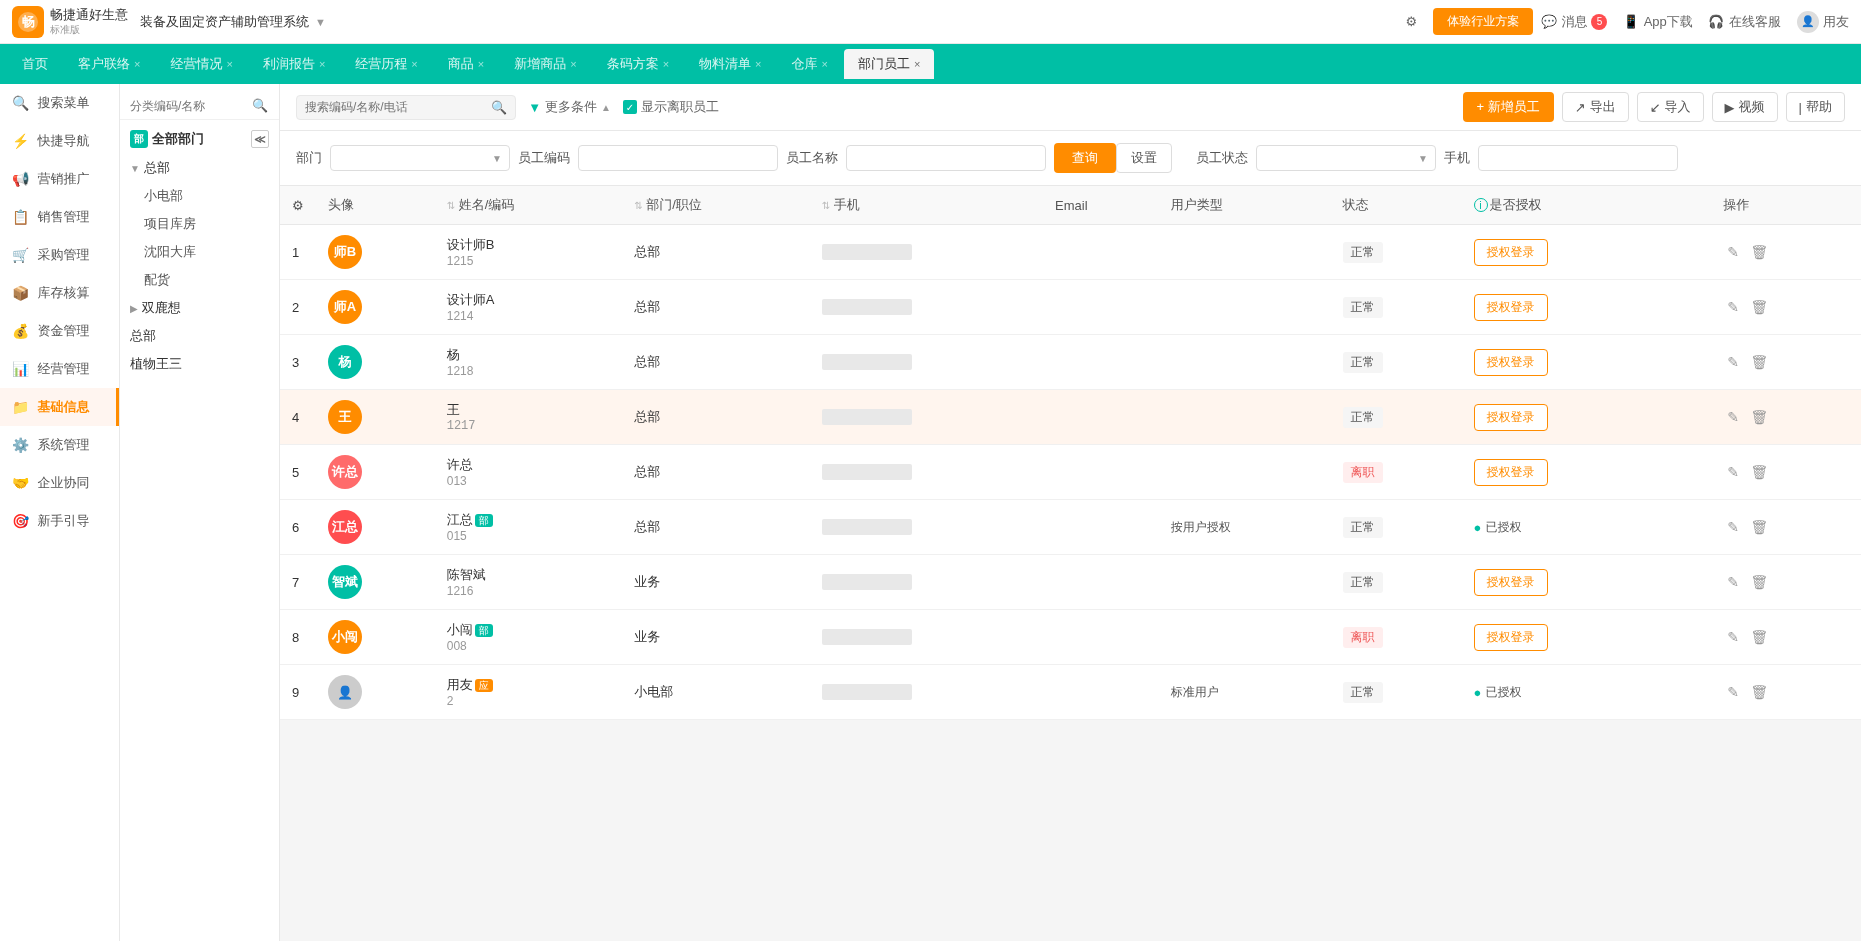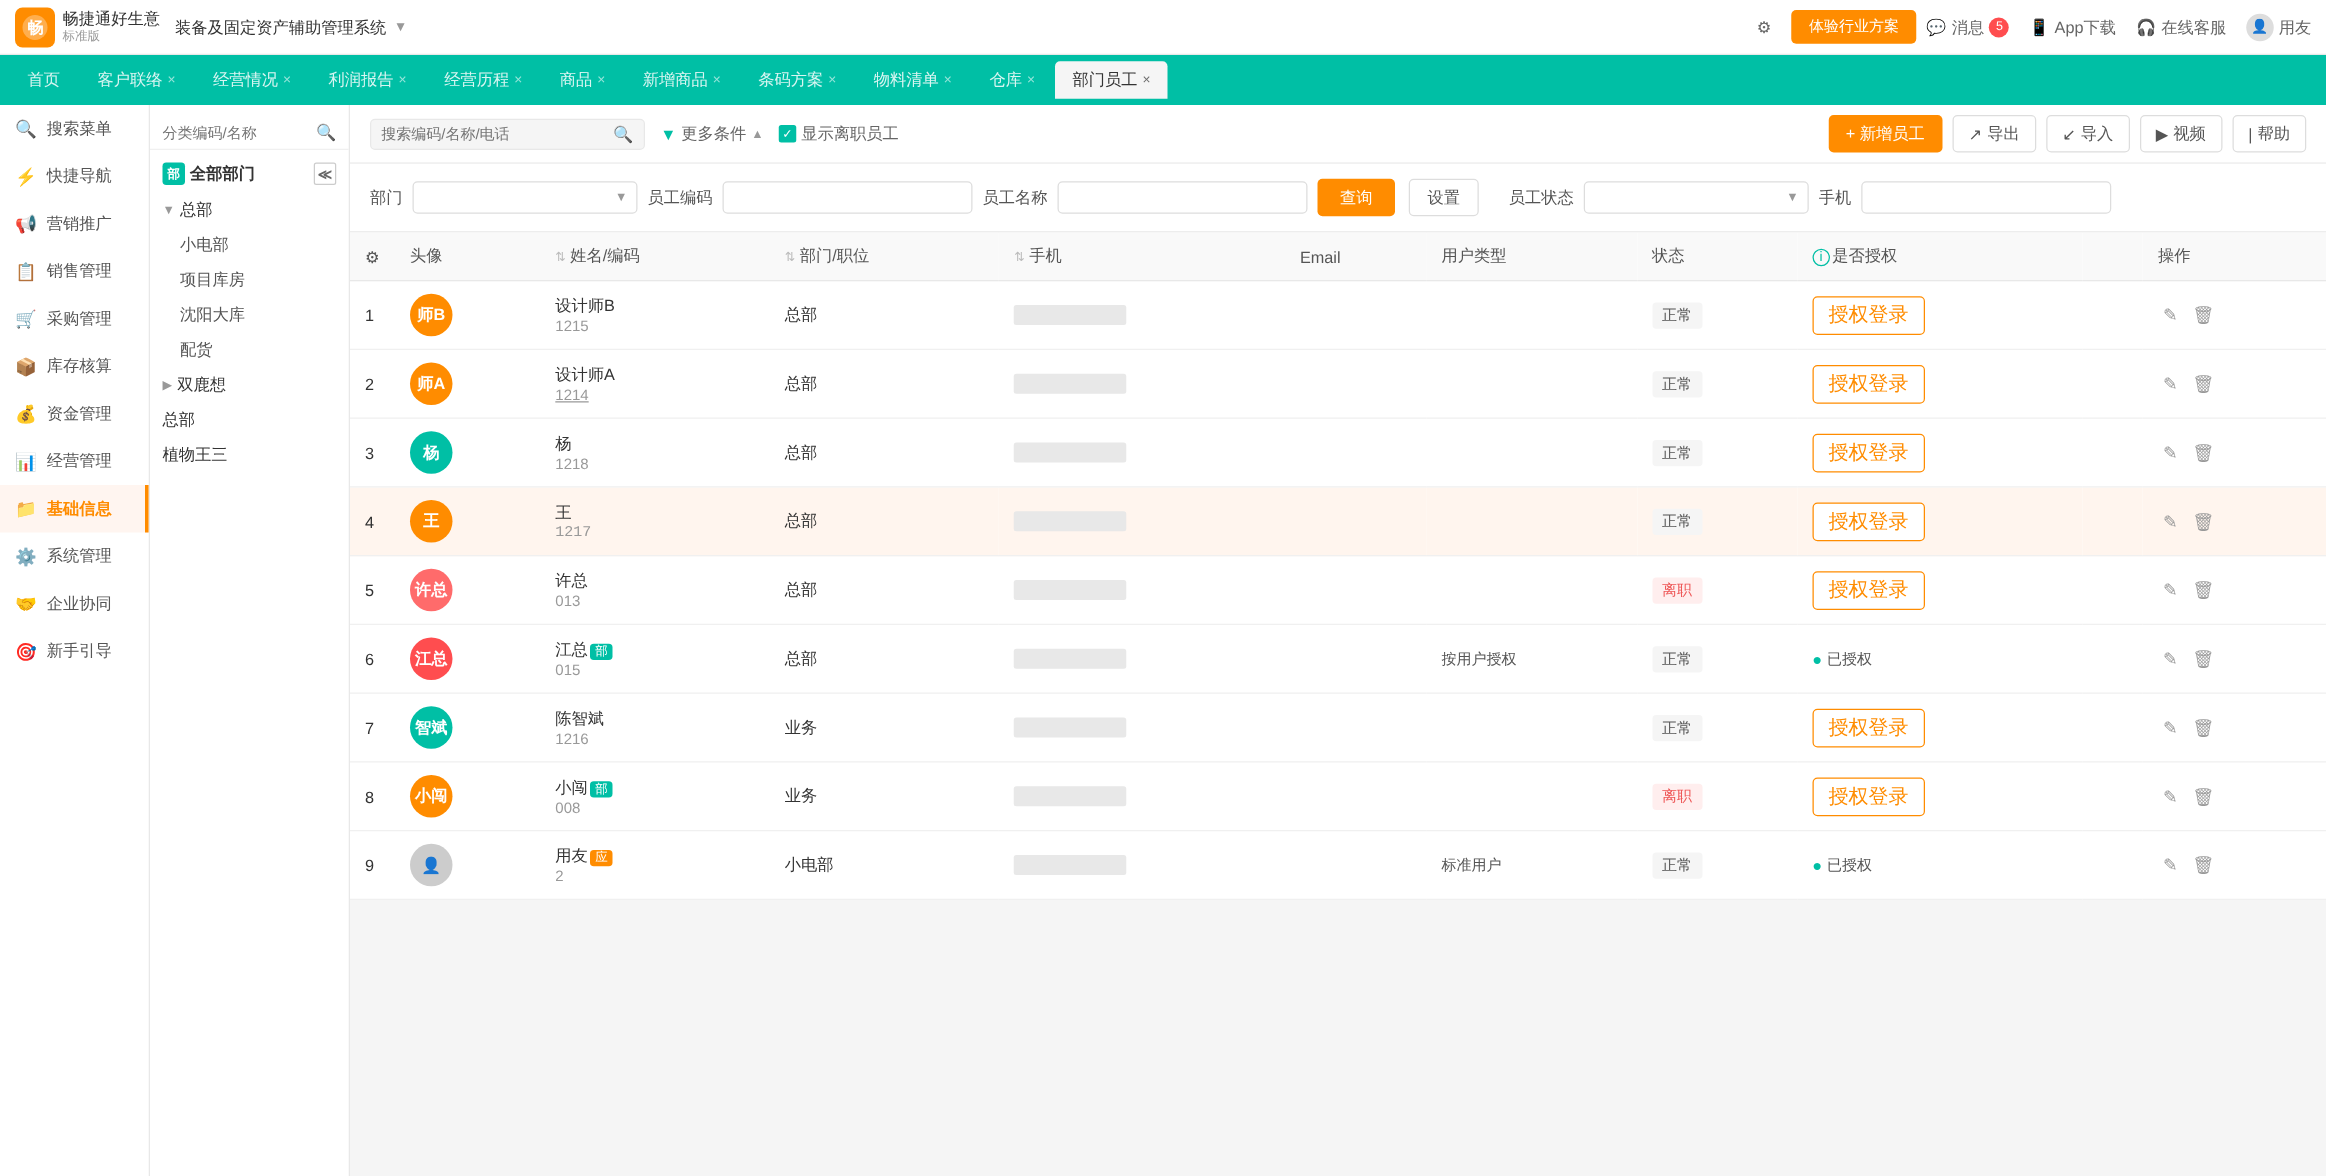--- a/index.html
+++ b/index.html
@@ -62,35 +62,35 @@
     .btn-outline { border: 1px solid #ddd; background: #fff; color: #555; padding: 5px 12px; border-radius: 4px; cursor: pointer; font-size: 12px; display: flex; align-items: center; gap: 4px; }
 
     
     .filter-panel { background: #fff; padding: 12px 16px; border-bottom: 1px solid #e8e8e8; display: flex; flex-wrap: wrap; gap: 12px 24px; }
     .filter-row { display: flex; align-items: center; gap: 8px; flex-wrap: wrap; }
     .filter-label { color: #555; font-size: 13px; white-space: nowrap; }
     .filter-select { border: 1px solid #ddd; border-radius: 4px; padding: 5px 28px 5px 10px; font-size: 12px; outline: none; background: #fff; min-width: 180px; appearance: none; position: relative; cursor: pointer; }
     .select-wrap { position: relative; display: inline-block; }
     .select-wrap::after { content: '▼'; position: absolute; right: 8px; top: 50%; transform: translateY(-50%); font-size: 10px; color: #999; pointer-events: none; }
     .filter-input { border: 1px solid #ddd; border-radius: 4px; padding: 5px 10px; font-size: 12px; outline: none; min-width: 200px; }
-    .filter-actions { margin-left: auto; display: flex; align-items: flex-end; gap: 11px; }
+    .filter-actions { margin-left: auto; display: flex; align-items: flex-end; gap: 0; }
     .btn-query { background: #ff8c00; color: white; border: none; padding: 6px 18px; border-radius: 4px; cursor: pointer; font-size: 13px; }
     .btn-set { background: #fff; color: #555; border: 1px solid #ddd; padding: 5px 14px; border-radius: 4px; cursor: pointer; font-size: 13px; }
 
     
     .table-area { flex: 1; overflow: auto; padding: 0; }
     table { width: 100%; border-collapse: collapse; background: #fff; }
     thead tr { background: #f9f9f9; }
     th { padding: 10px 12px; text-align: left; color: #555; font-weight: 500; font-size: 13px; border-bottom: 1px solid #e8e8e8; white-space: nowrap; }
     td { padding: 10px 12px; border-bottom: 1px solid #f0f0f0; color: #333; font-size: 13px; vertical-align: middle; }
     tr.highlighted td { background: #fff5ee; }
     .avatar { width: 34px; height: 34px; border-radius: 50%; display: flex; align-items: center; justify-content: center; color: white; font-size: 13px; font-weight: bold; }
     .status-normal { background: #f5f5f5; color: #555; padding: 2px 8px; border-radius: 3px; font-size: 12px; display: inline-block; }
     .status-resigned { background: #fee; color: #e55; padding: 2px 8px; border-radius: 3px; font-size: 12px; display: inline-block; }
-    .auth-btn { border: 1px solid #ff8c00; color: #ff8c00; background: #fff; padding: 4px 12px; border-radius: 4px; cursor: pointer; font-size: 16px; white-space: nowrap; }
+    .auth-btn { border: 1px solid #ff8c00; color: #ff8c00; background: #fff; padding: 4px 12px; border-radius: 4px; cursor: pointer; font-size: 12px; white-space: nowrap; }
     .authorized { color: #555; font-size: 12px; display: flex; align-items: center; gap: 4px; }
     .dot-green { color: #00bfa5; }
     .user-type { color: #555; font-size: 12px; }
     .op-btn { background: none; border: none; cursor: pointer; color: #999; font-size: 14px; padding: 2px 4px; }
     .info-badge { background: #00bfa5; color: white; font-size: 10px; padding: 1px 4px; border-radius: 3px; margin-left: 2px; }
     .orange-badge { background: #ff8c00; color: white; font-size: 10px; padding: 1px 4px; border-radius: 3px; margin-left: 2px; }
     .sort-icon { color: #bbb; font-size: 10px; }
     .phone-blur { display: inline-block; background: #e8e8e8; color: transparent; border-radius: 2px; width: 90px; height: 16px; text-shadow: none; }
 
     
@@ -365,21 +365,21 @@
       <button class="op-btn" title="删除">🗑</button>
     </td>
   </tr>
               <tr>
     <td>2</td>
     <td>
                   <div class="avatar" style="background:#ff8c00;">师A</div>
                 </td>
     <td>
       <div>设计师A</div>
-      <div style="color:#999;font-size:12px;text-decoration:underline;">1214</div>
+      <div style="color:#999;font-size:12px;">1214</div>
     </td>
     <td>总部</td>
     <td><span class="phone-blur">--------</span></td>
     <td></td>
     <td class="user-type"></td>
     <td><span class="status-normal">正常</span></td>
     <td><button class="auth-btn">授权登录</button></td>
     <td style="flex:1;"></td>
     <td>
       <button class="op-btn" title="编辑">✎</button>

